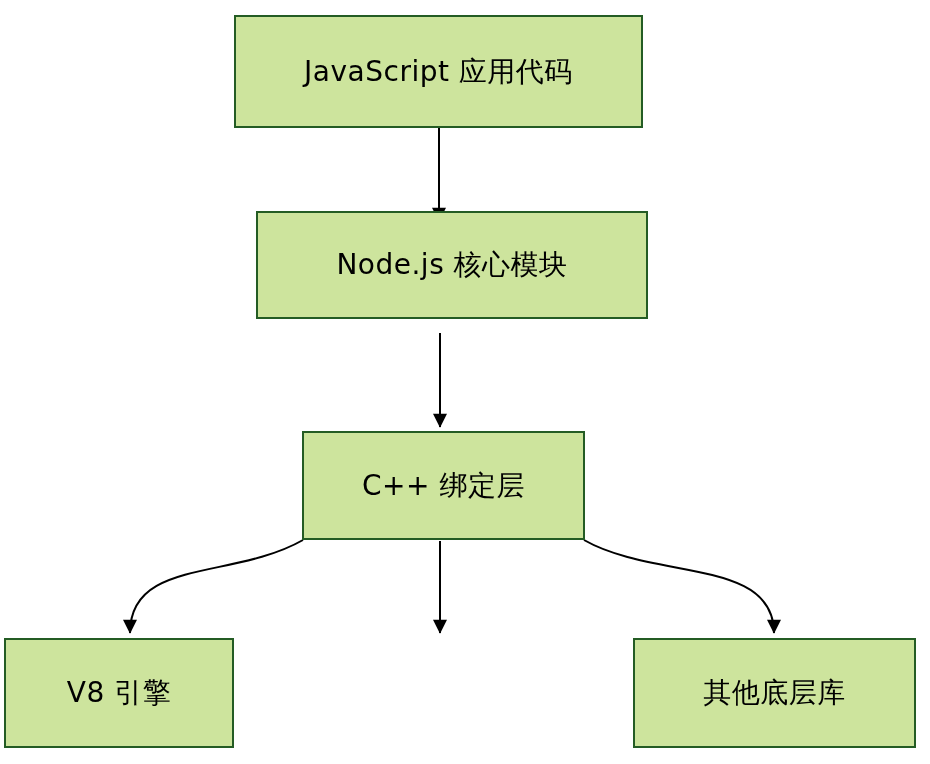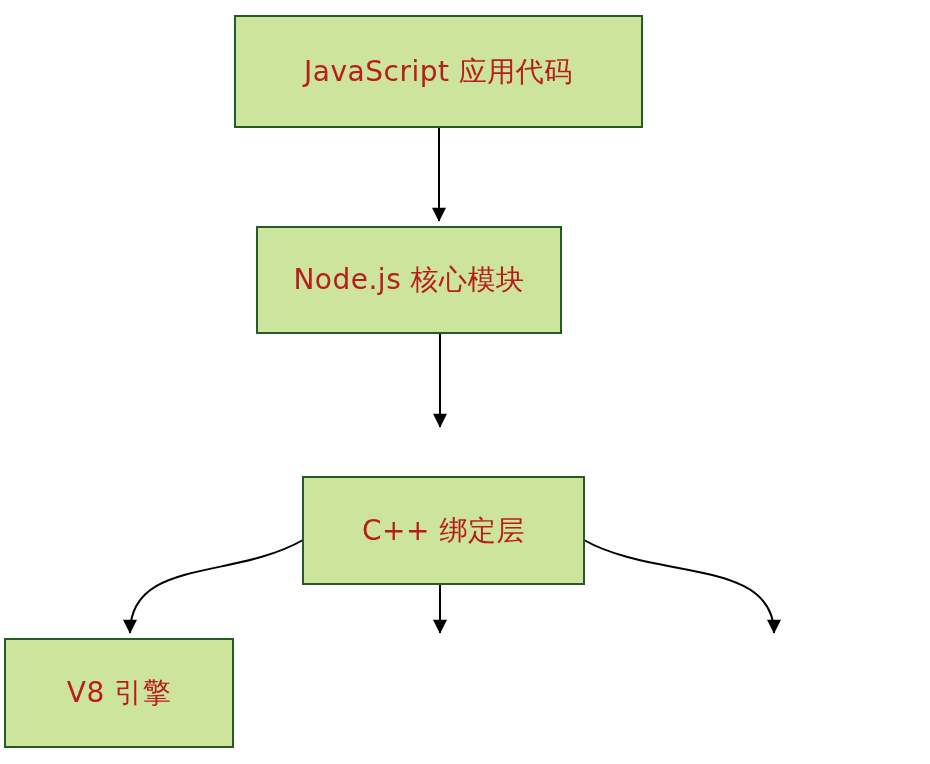--- a/index.html
+++ b/index.html
@@ -28,21 +28,21 @@
     box-sizing: border-box;
     background: var(--node-fill, #cde49d);
     border: 2.5px solid var(--node-border, #245c24);
     display: flex;
     align-items: center;
     justify-content: center;
     text-align: center;
   }
   .node span {
     font-size: 28px;
-    color: #b91c1c;
+    color: #000000;
     letter-spacing: 0.5px;
     white-space: nowrap;
   }
 </style>
 </head>
 <body>
 
 <div class="canvas">
 
   <svg class="edges" width="930" height="764" viewBox="0 0 930 764" xmlns="http://www.w3.org/2000/svg">
@@ -55,27 +55,30 @@
     <path d="M 440 333 L 440 427" fill="none" stroke="#000000" stroke-width="2" marker-end="url(#arrowhead)"></path>
     <path d="M 303 540 C 233 580, 130 558, 130 633" fill="none" stroke="#000000" stroke-width="2" marker-end="url(#arrowhead)"></path>
     <path d="M 440 541 L 440 633" fill="none" stroke="#000000" stroke-width="2" marker-end="url(#arrowhead)"></path>
     <path d="M 584 540 C 654 580, 774 558, 774 633" fill="none" stroke="#000000" stroke-width="2" marker-end="url(#arrowhead)"></path>
   </svg>
 
   <div class="node" style="left:234px; top:15px; width:409px; height:113px;">
     <span>JavaScript 应用代码</span>
   </div>
 
-  <div class="node" style="left:256px; top:226px; width:306px; height:108px;align-items:center;">
+  <div class="node" style="left:256px; top:211px; width:392px; height:108px;align-items:center;">
     <span>Node.js 核心模块</span>
   </div>
 
-  <div class="node" style="left:302px; top:431px; width:283px; height:109px;margin-top:45px;">
+  <div class="node" style="left:302px; top:431px; width:283px; height:109px;">
     <span>C++ 绑定层</span>
   </div>
 
   <div class="node" style="left:4px; top:638px; width:230px; height:110px;">
     <span>V8 引擎</span>
   </div>
 
 
+  <div class="node" style="left:633px; top:638px; width:283px; height:110px;">
+    <span>其他底层库</span>
+  </div>
 
 </div>
 
 </body></html>

